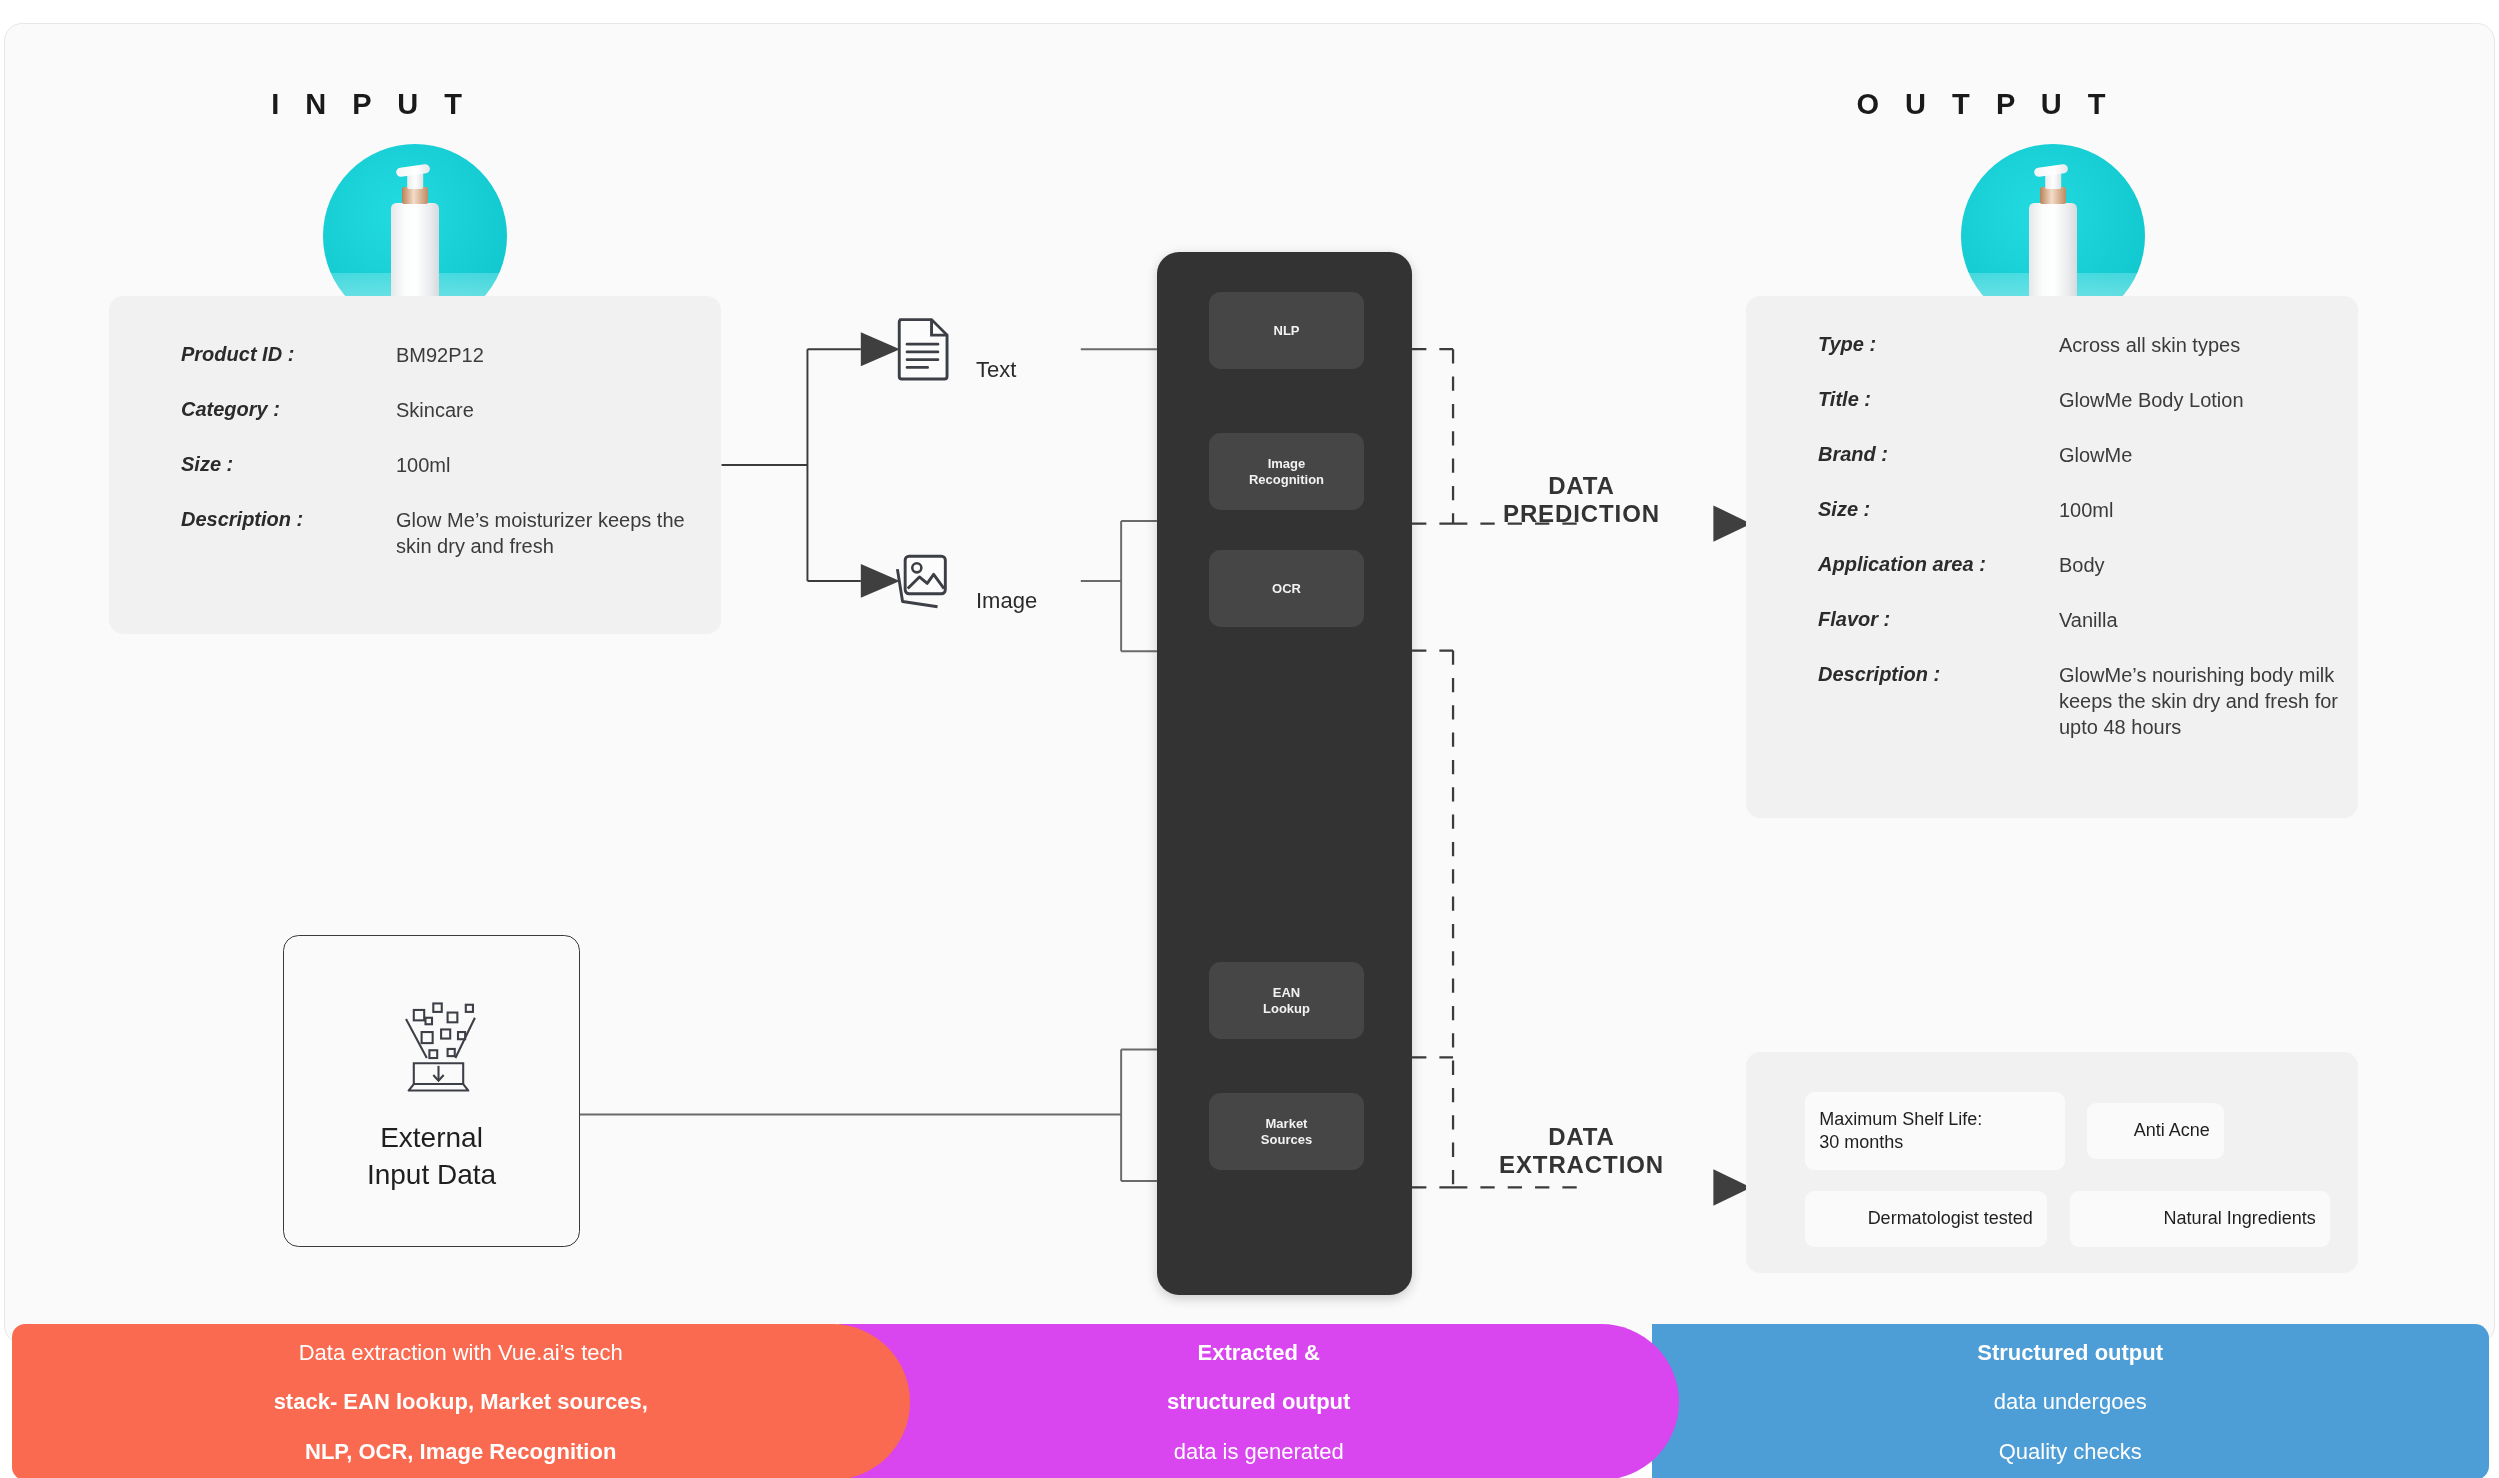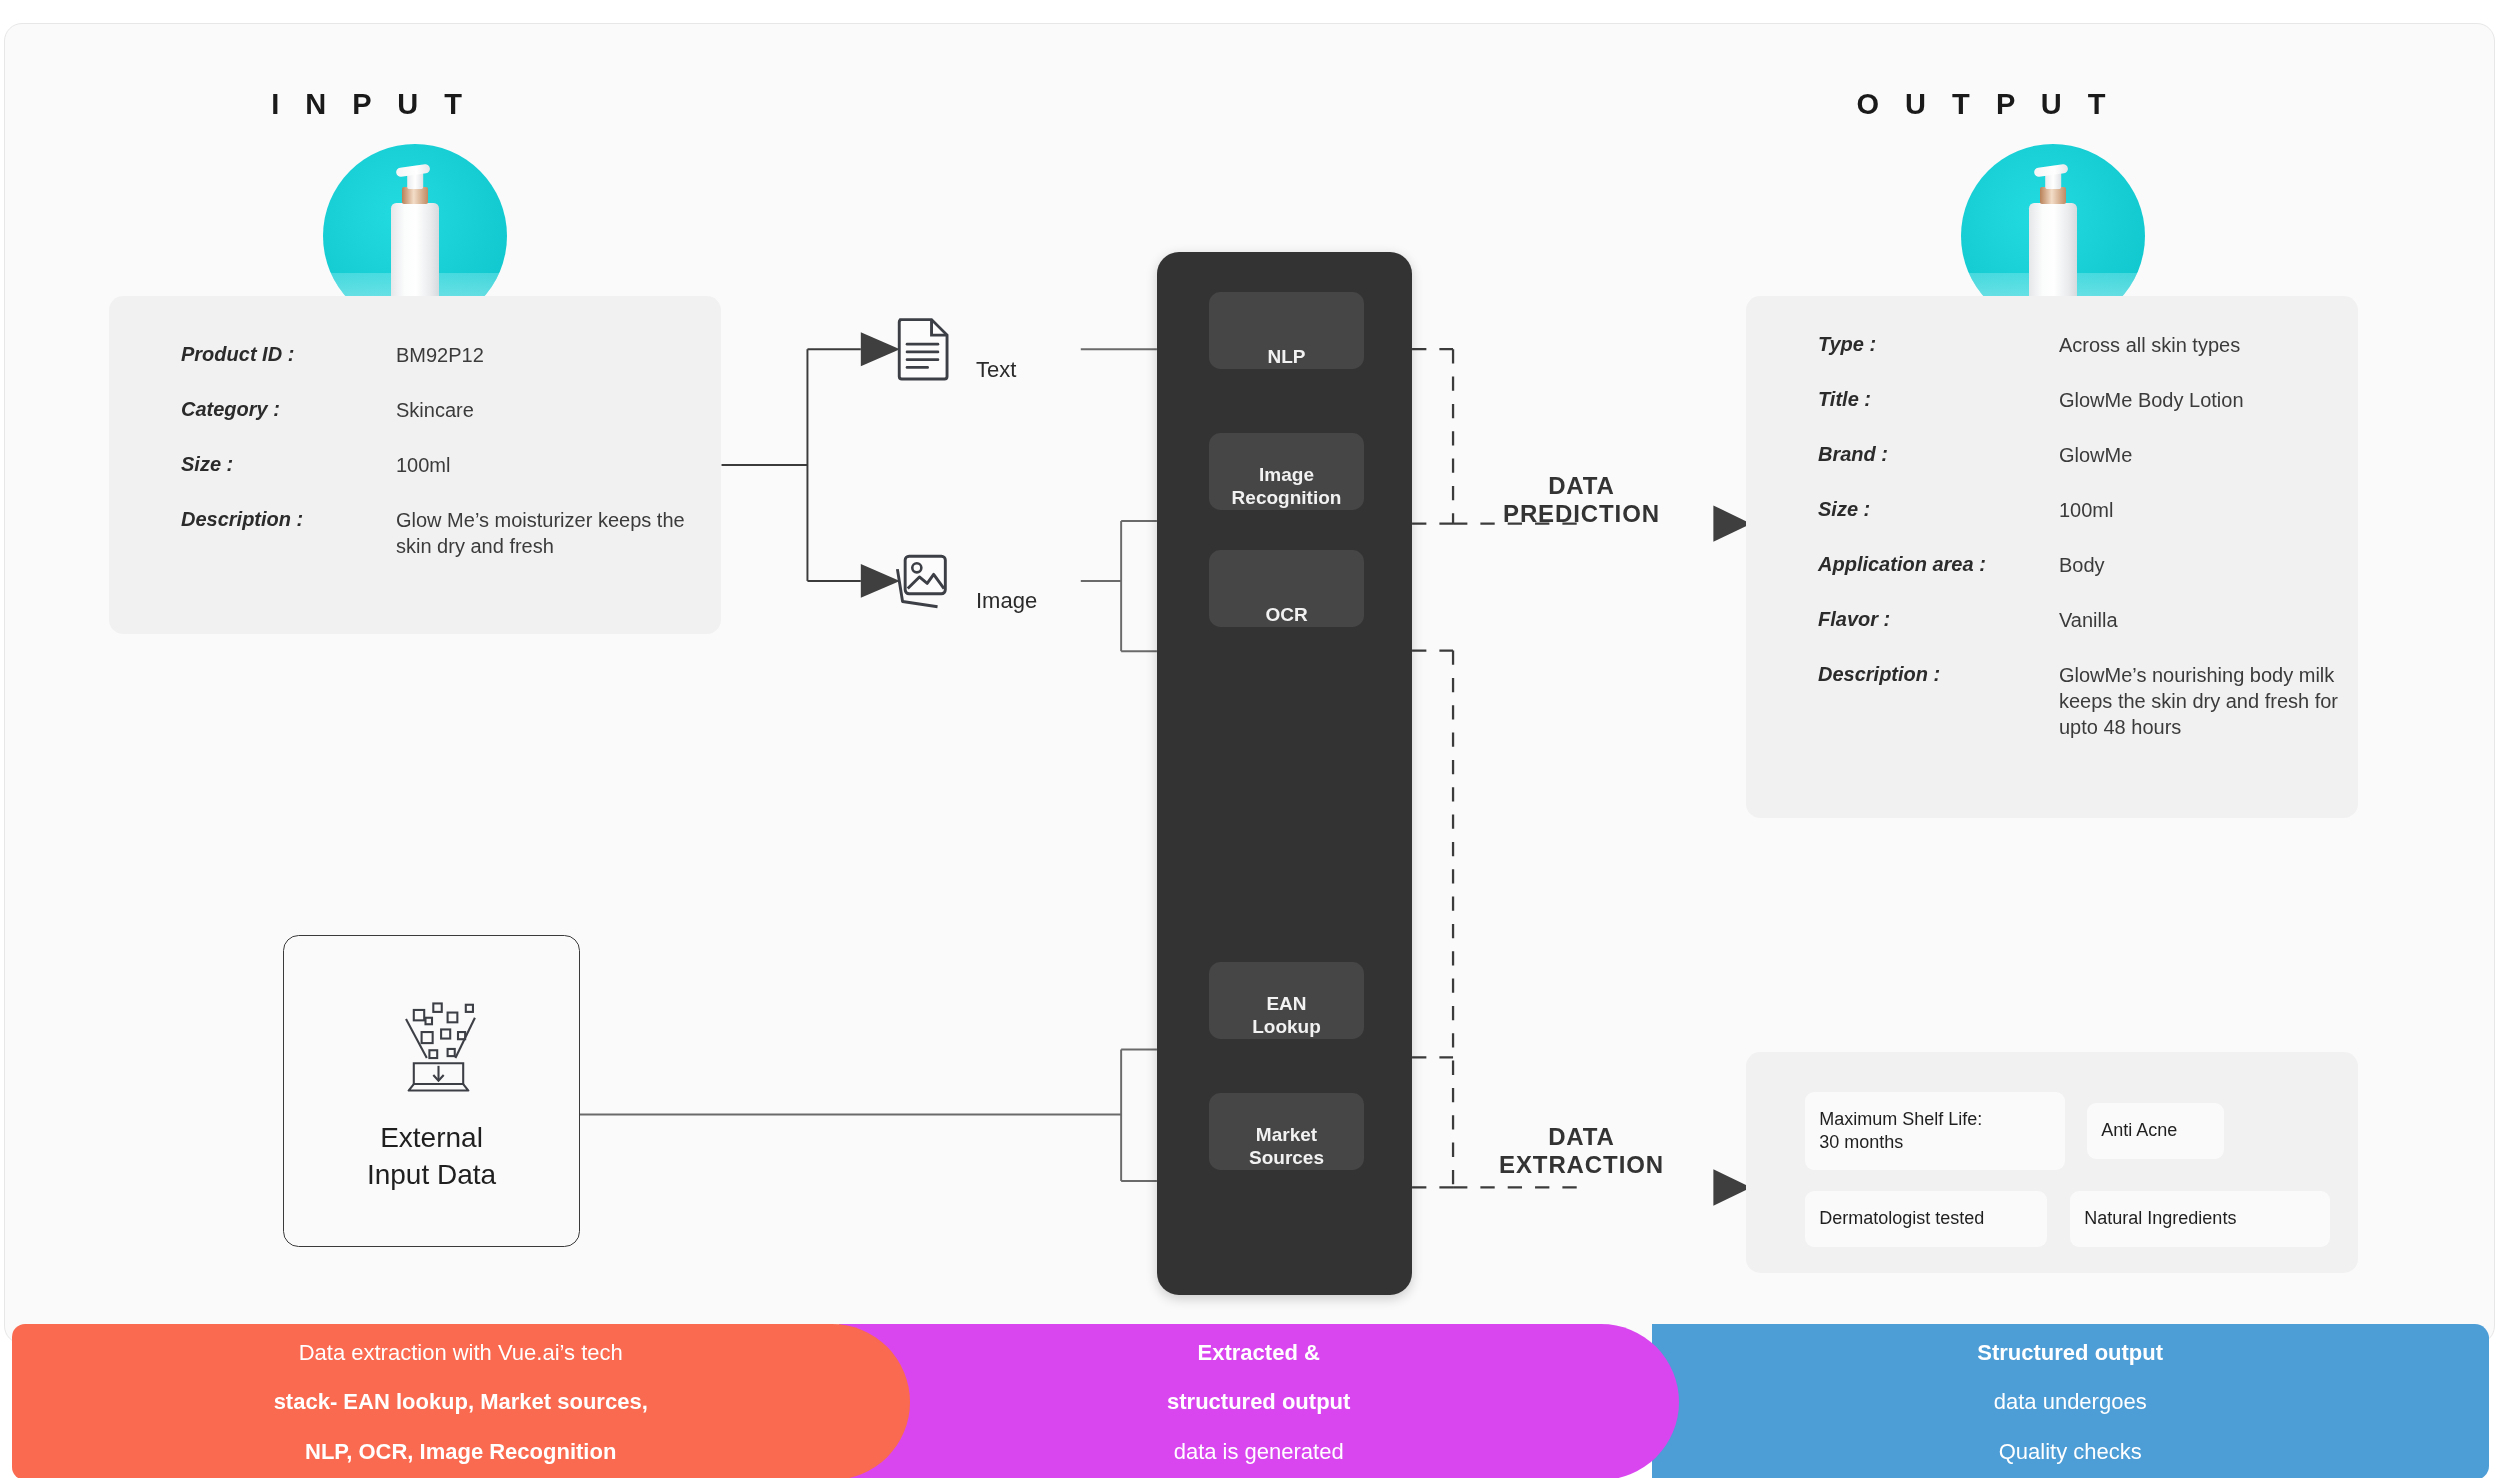--- a/index.html
+++ b/index.html
@@ -88,22 +88,22 @@
 
   
   #dark-panel {
     position:absolute; left:1157px; top:236px; width:255px; height:1043px;
     background:#333333; border-radius:22px;
     box-shadow:0 3.3px 11.7px rgba(0,0,0,.18);
   }
   .module {
     position:absolute; left:52px; width:155px;
     background:#464646; border-radius:11.7px;
-    color:#f2f2f2; font-size:19px; font-weight:700; text-align:center;
-    display:flex; align-items:flex-end; justify-content:center;
+    color:#f2f2f2; font-size:13px; font-weight:700; text-align:center;
+    display:flex; align-items:center; justify-content:center;
     line-height:1.2;
   }
   #mod-nlp  { top:40px;   height:77px; }
   #mod-ir   { top:181px;  height:77px; }
   #mod-ocr  { top:298px;  height:77px; }
   #mod-ean  { top:710px; height:77px; }
   #mod-ms   { top:841px; height:77px; }
 
   
   .io-label {
@@ -135,21 +135,21 @@
   #extr-label { left:1484px; top:1107px; width:195px; }
 
   
   #tags-card {
     position:absolute; left:1746px; top:1036px; width:612px; height:221px;
     background:#f1f1f1; border-radius:14.3px;
   }
   .tag {
     position:absolute; background:#fafafa; border-radius:9px;
     font-size:18px; color:#1f1f1f; line-height:1.3;
-    display:flex; align-items:center; justify-content:flex-start;
+    display:flex; align-items:center; justify-content:flex-end;
     text-align:center; padding:0 14.3px;
   }
   #tag0 { left:59px;  top:40px;  width:260px; height:78px; justify-content:flex-start; text-align:left; }
   #tag1 { left:341px; top:51px;  width:137px; height:56px; }
   #tag2 { left:59px;  top:139px; width:242px; height:56px; }
   #tag3 { left:324px; top:139px; width:260px; height:56px; }
 
   
   #banner { position:absolute; left:11.7px; top:1308px; width:2478px; height:156px; }
   .seg {

